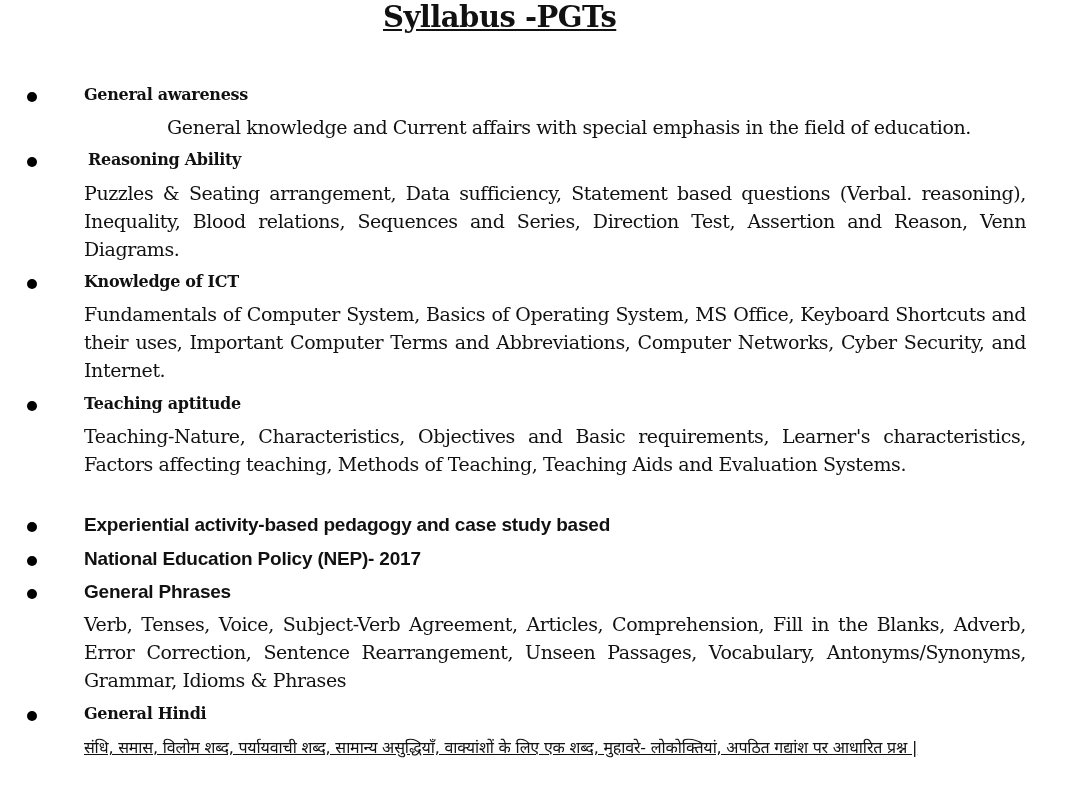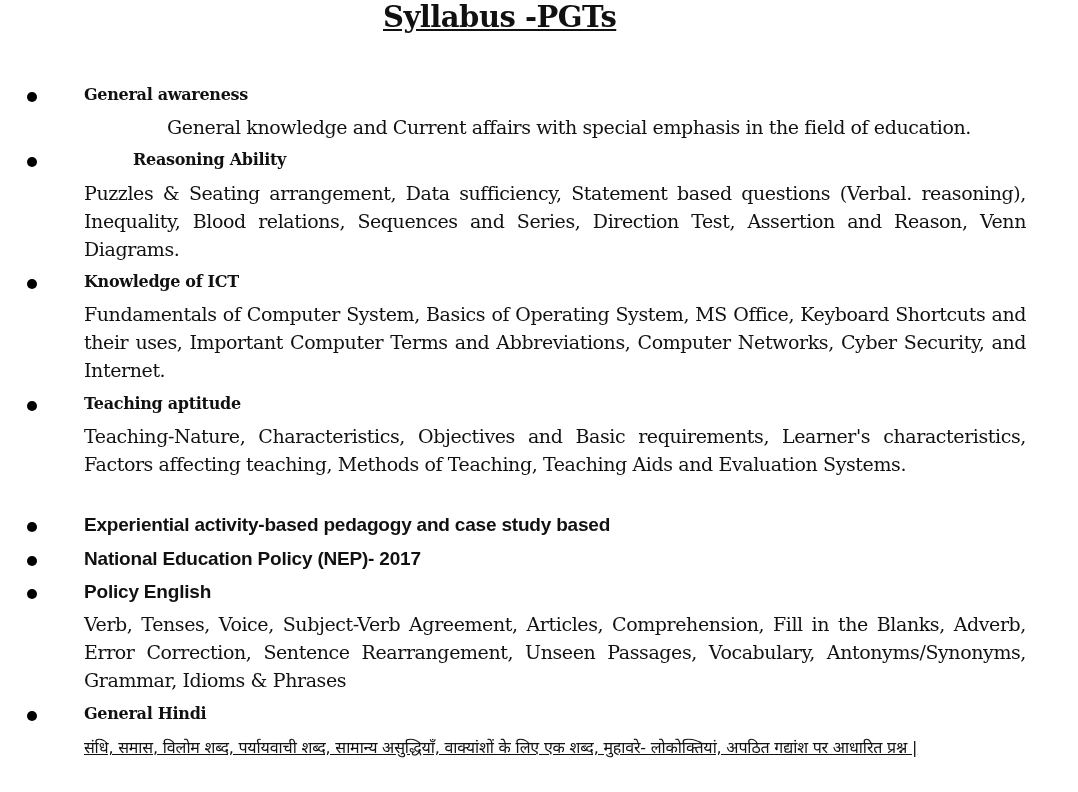--- a/index.html
+++ b/index.html
@@ -17,21 +17,21 @@
   .item { position: absolute; left: 0; width: 1078px; }
   .bullet {
     position: absolute; left: 27px; width: 10px; height: 10px;
     background: #000; border-radius: 50%;
   }
   .heading {
     position: absolute; left: 84px;
     font-weight: bold; font-size: 16px; line-height: 28px;
     white-space: nowrap; letter-spacing: -0.3px;
   }
-  .heading.indent { left: 88px; margin-left: 45px; }
+  .heading.indent { left: 88px; }
   .heading.condensed { font-family: "Liberation Sans", sans-serif; font-size: 19px; letter-spacing: -0.2px; }
   .desc {
     position: absolute; left: 84px; width: 942px;
     font-size: 19px; line-height: 28px; text-align: justify;
     letter-spacing: -0.4px;
   }
   .desc.indent { left: 88px; width: 938px; text-align: center; margin-left: 12px; }
   .desc.hindi {
     font-family: "DejaVu Sans", "Liberation Sans", sans-serif;
     font-size: 16px; line-height: 34px; letter-spacing: -0.2px; text-align: left; text-decoration: underline;
@@ -71,21 +71,21 @@
   <div class="heading condensed" style="top:511px">Experiential activity-based pedagogy and case study based</div>
 </div>
 
 <div class="item">
   <span class="bullet" style="top:556px"></span>
   <div class="heading condensed" style="top:545px">National Education Policy (NEP)- 2017</div>
 </div>
 
 <div class="item">
   <span class="bullet" style="top:589px"></span>
-  <div class="heading condensed" style="top:578px">Policy English</div>
+  <div class="heading condensed" style="top:578px">General Phrases</div>
   <div class="desc" style="top:610px">Verb, Tenses, Voice, Subject-Verb Agreement, Articles, Comprehension, Fill in the Blanks, Adverb, Error Correction, Sentence Rearrangement, Unseen Passages, Vocabulary, Antonyms/Synonyms, Grammar, Idioms &amp; Phrases</div>
 </div>
 
 <div class="item">
   <span class="bullet" style="top:711px"></span>
   <div class="heading" style="top:700px">General Hindi</div>
   <div class="desc hindi" style="top:731px">संधि, समास, विलोम शब्द, पर्यायवाची शब्द, सामान्य असुद्धियाँ, वाक्यांशों के लिए एक शब्द, मुहावरे- लोकोक्तियां, अपठित गद्यांश पर आधारित प्रश्न |</div>
 </div>
 
 </body></html>

